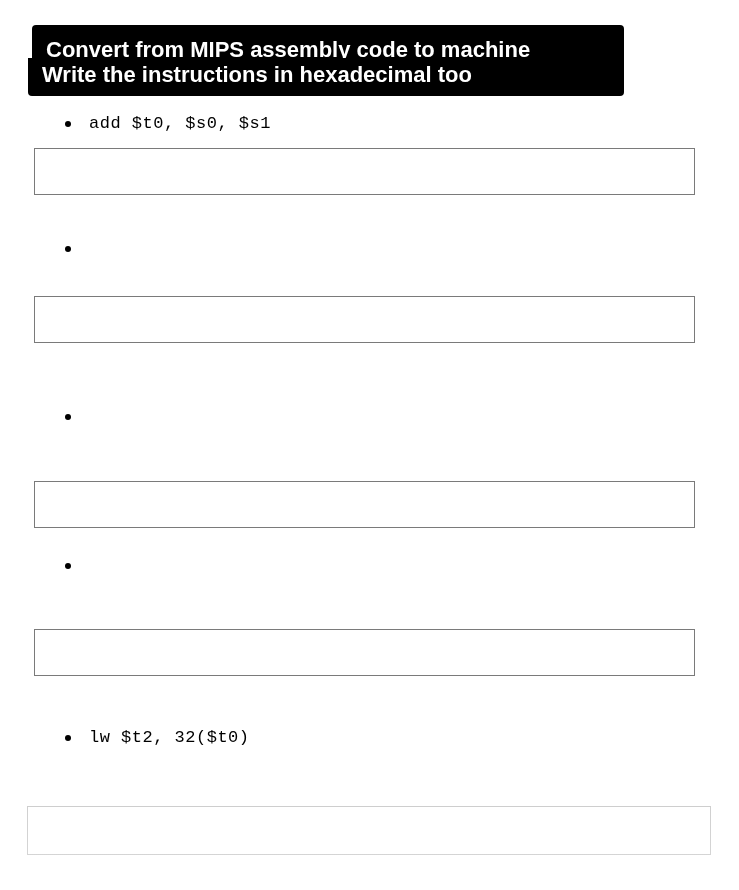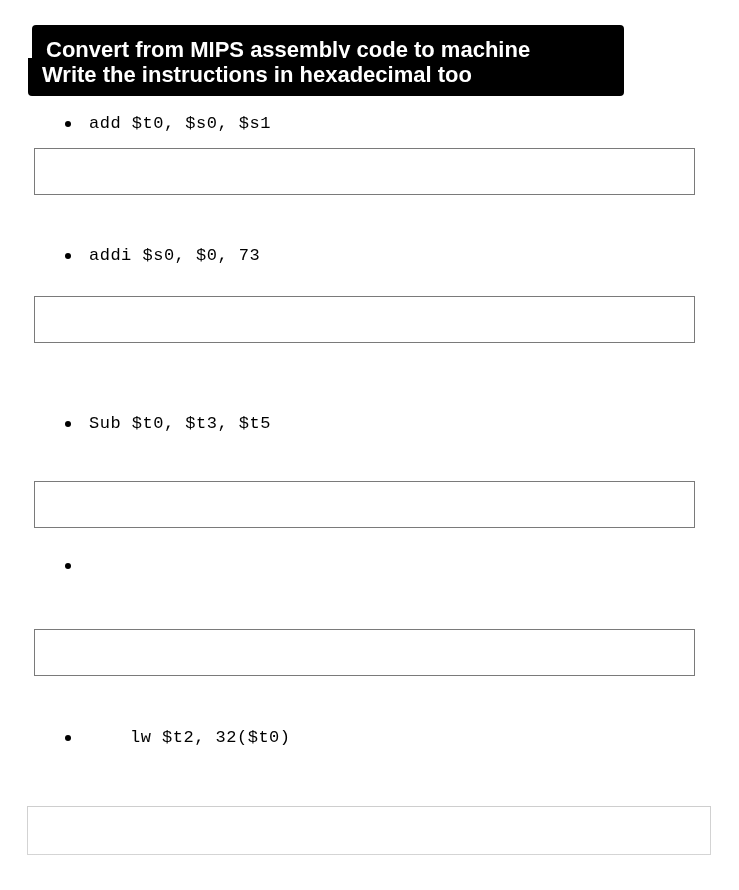--- a/index.html
+++ b/index.html
@@ -96,34 +96,32 @@
 </div>
 
 <div class="bullet-item" style="top: 114px; left: 65px;">
   <span class="bullet-dot"></span>
   <span>add $t0, $s0, $s1</span>
 </div>
 <div class="answer-box" style="top: 148px; left: 34px; width: 661px; height: 47px;"></div>
 
 <div class="bullet-item" style="top: 246px; left: 65px;">
   <span class="bullet-dot"></span>
-  <span>addi $s0, $0, 73</span>
 </div>
 <div class="answer-box" style="top: 296px; left: 34px; width: 661px; height: 47px;"></div>
 
 <div class="bullet-item" style="top: 414px; left: 65px;">
   <span class="bullet-dot"></span>
-  <span>Sub $t0, $t3, $t5</span>
 </div>
 <div class="answer-box" style="top: 481px; left: 34px; width: 661px; height: 47px;"></div>
 
 <div class="bullet-item" style="top: 563px; left: 65px;">
   <span class="bullet-dot"></span>
 </div>
 <div class="answer-box" style="top: 629px; left: 34px; width: 661px; height: 47px;"></div>
 
-<div class="bullet-item" style="top: 728px; left: 65px; gap: 41px;">
+<div class="bullet-item" style="top: 728px; left: 65px;">
   <span class="bullet-dot"></span>
   <span>lw $t2, 32($t0)</span>
 </div>
 <div class="answer-box-faded" style="top: 806px; left: 27px; width: 684px; height: 49px;"></div>
 
 <div class="fade-bottom"></div>
 
 </body></html>

